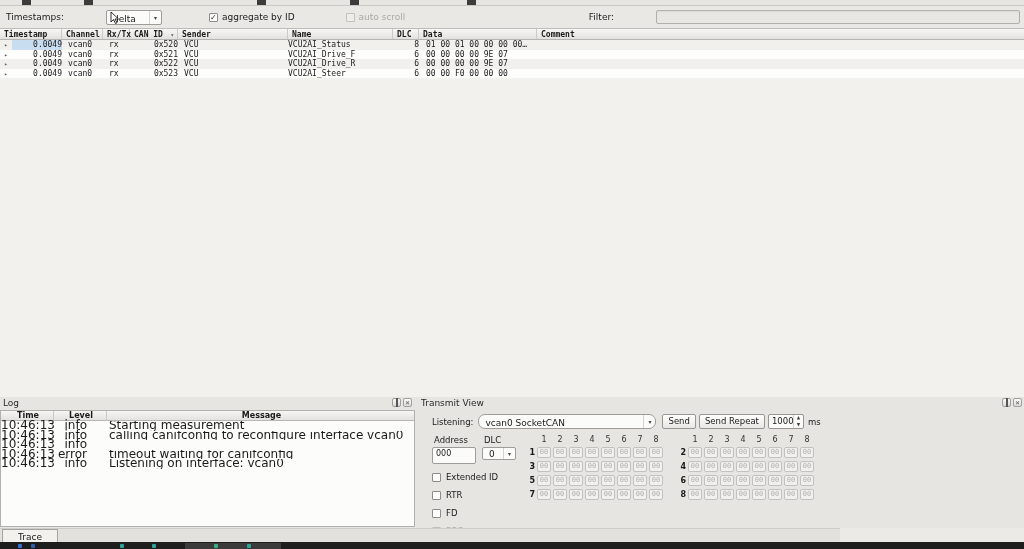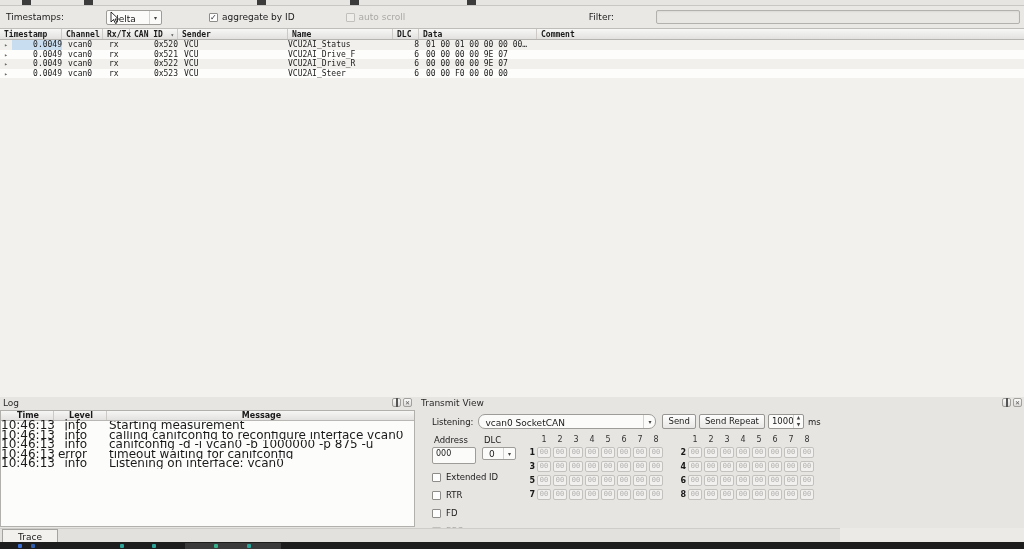--- a/index.html
+++ b/index.html
@@ -225,21 +225,20 @@
             <div class="l-msg">Starting measurement</div>
           </div>
           <div class="lrow">
             <div class="l-time">10:46:13</div>
             <div class="l-level">info</div>
             <div class="l-msg">calling canifconfig to reconfigure interface vcan0</div>
           </div>
           <div class="lrow">
             <div class="l-time">10:46:13</div>
             <div class="l-level">info</div>
-            <div class="l-msg">canifconfig -d -i vcan0 -b 1000000 -p 875 -u</div>
           </div>
           <div class="lrow">
             <div class="l-time">10:46:13</div>
             <div class="l-level">error</div>
             <div class="l-msg">timeout waiting for canifconfig</div>
           </div>
           <div class="lrow">
             <div class="l-time">10:46:13</div>
             <div class="l-level">info</div>
             <div class="l-msg">Listening on interface: vcan0</div>

